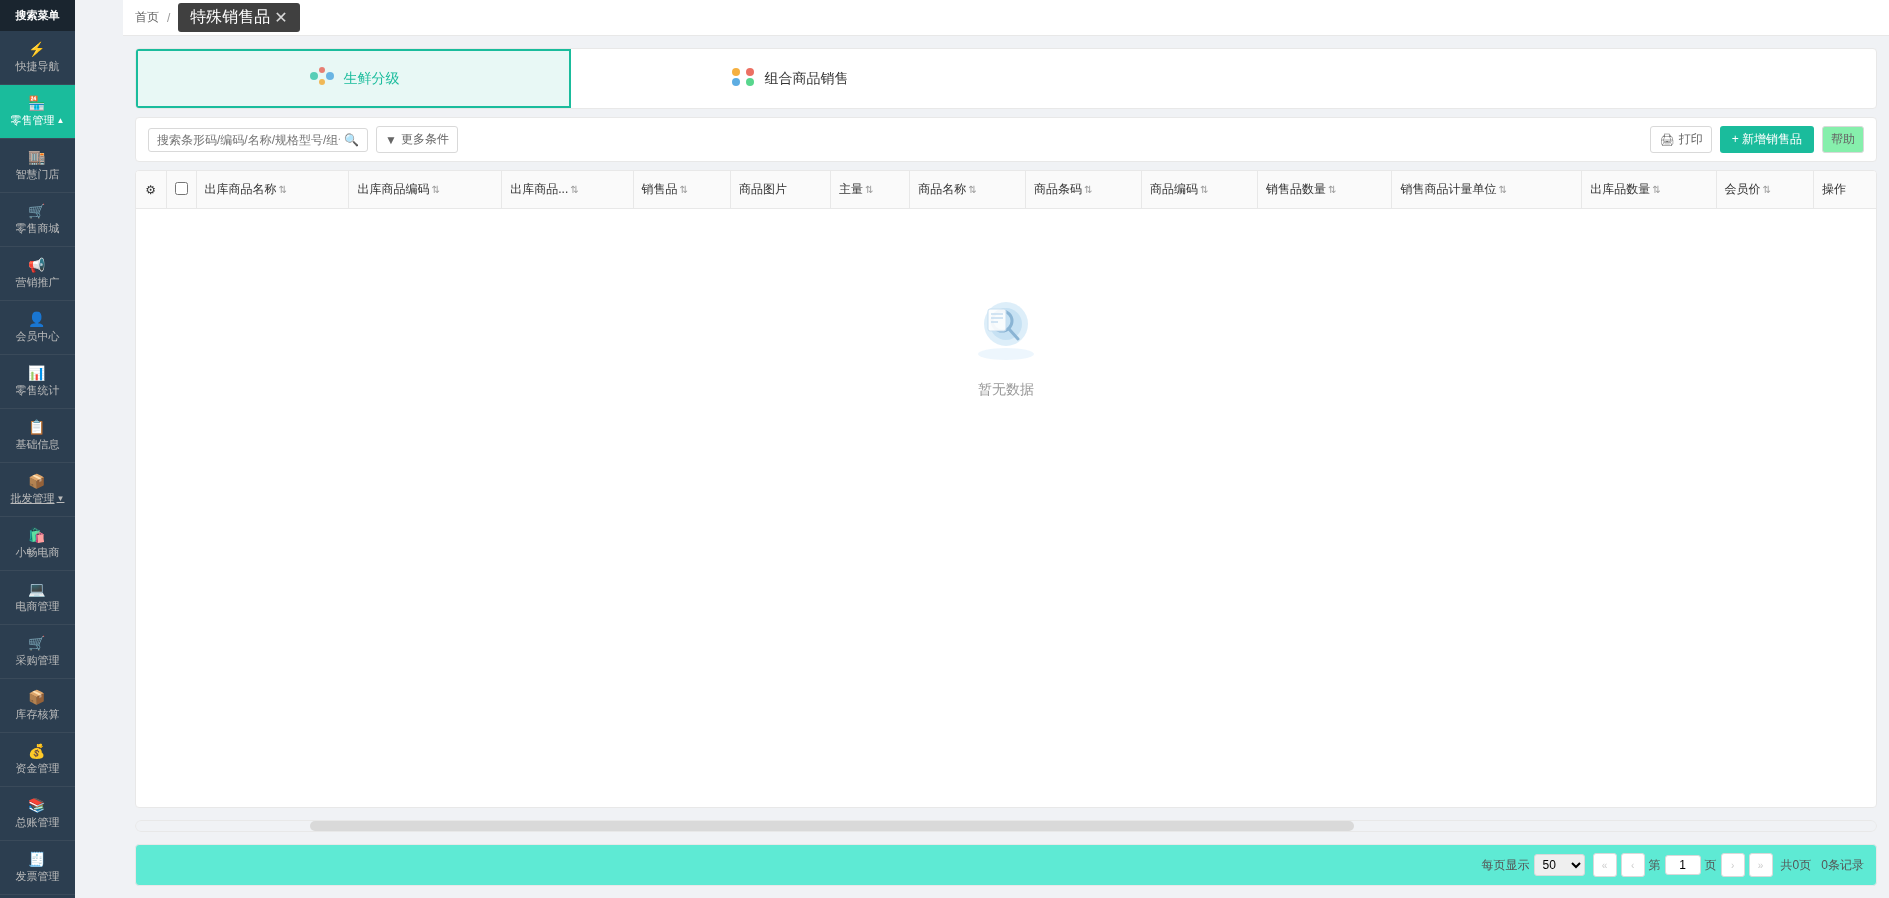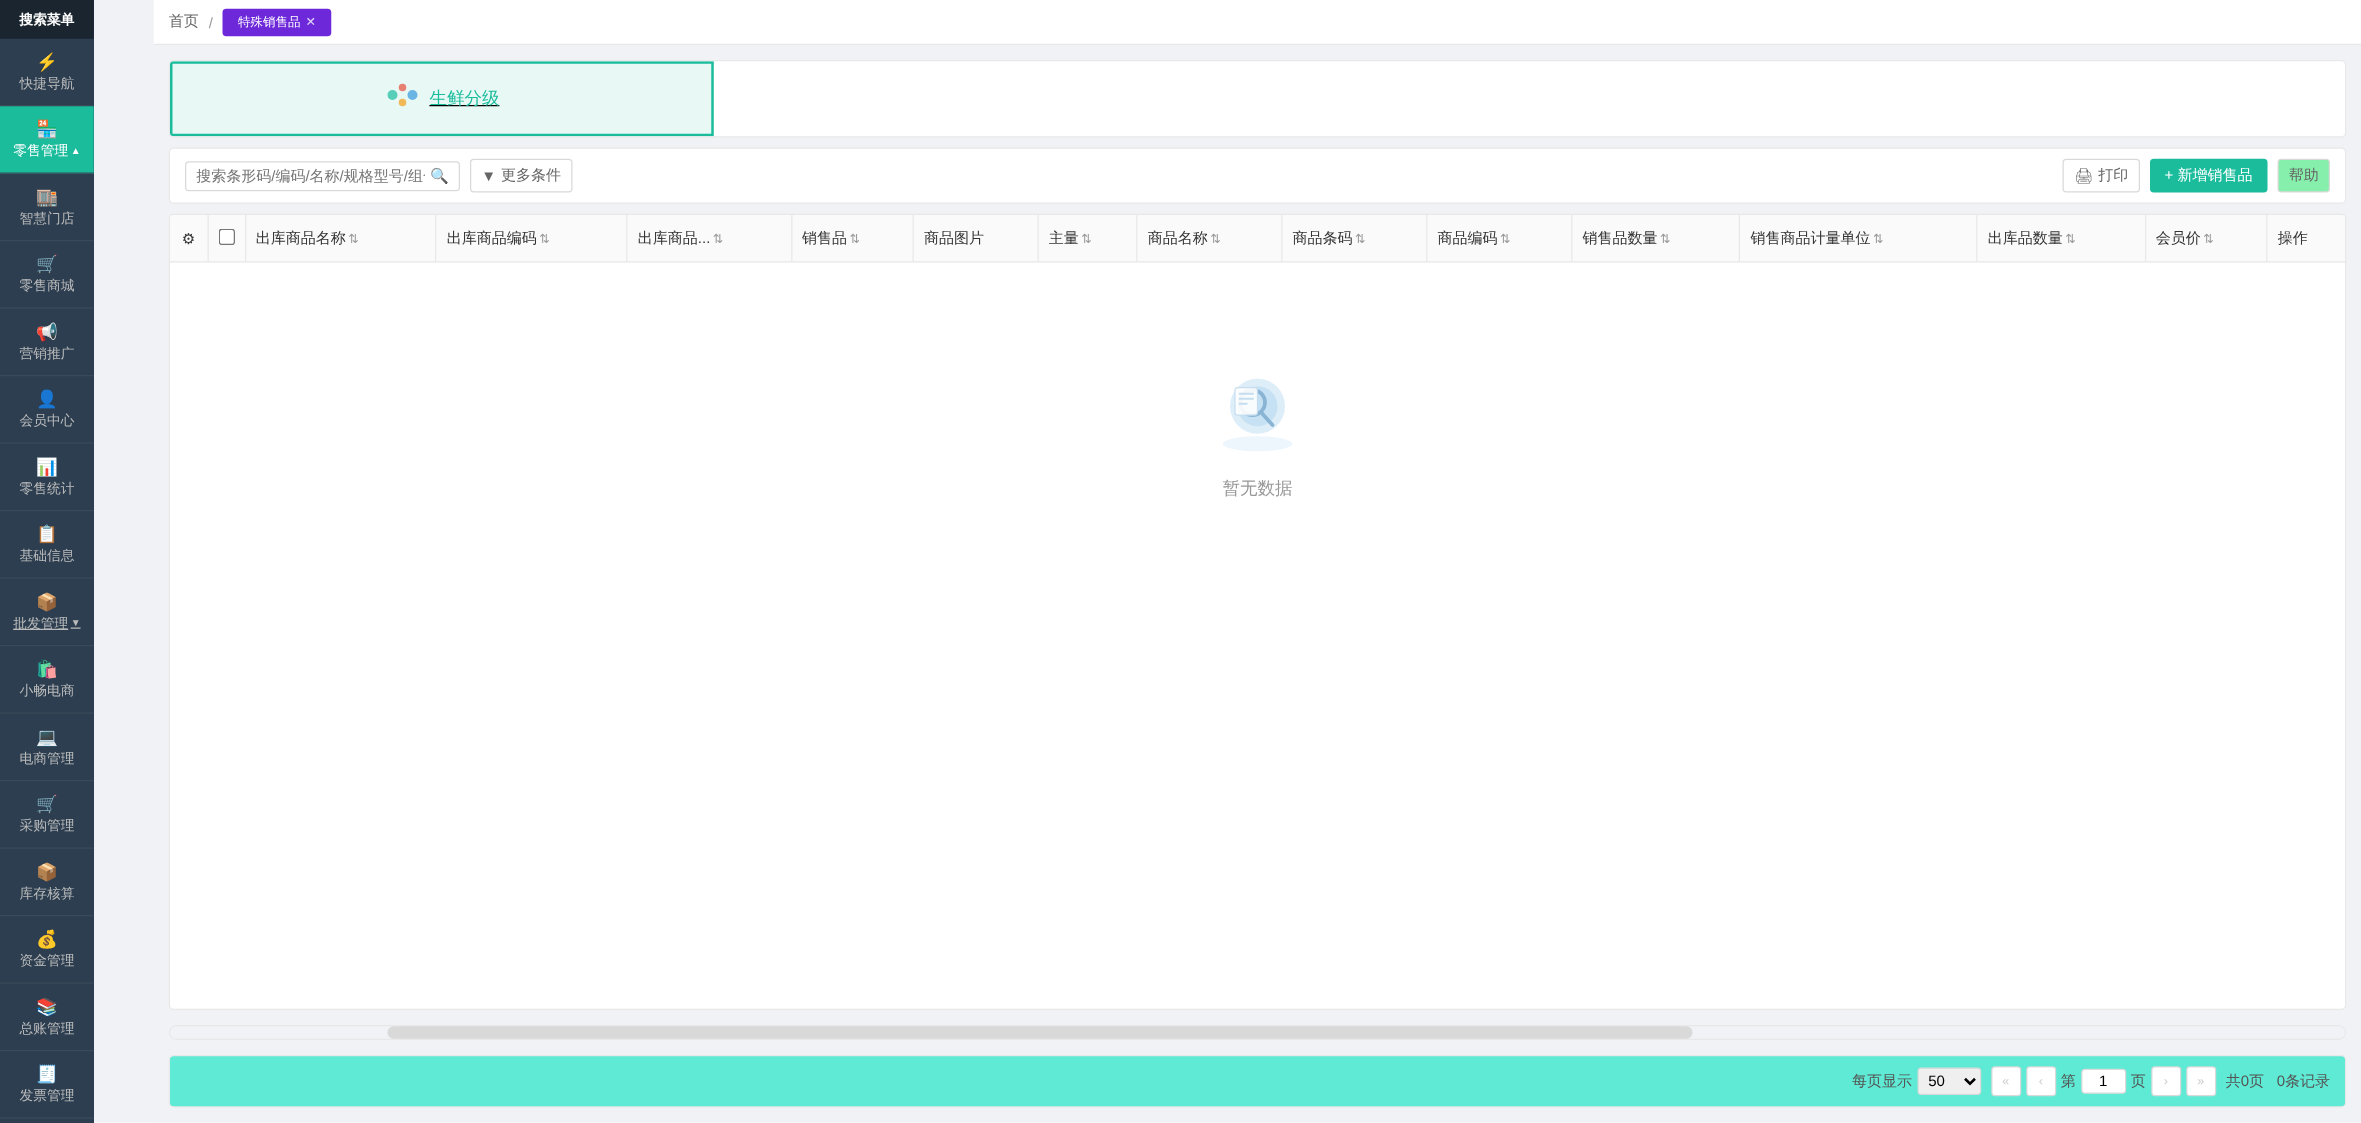--- a/index.html
+++ b/index.html
@@ -63,25 +63,25 @@
       align-items: center;
       gap: 8px;
       flex-shrink: 0;
     }
     .breadcrumb-home {
       color: #666;
       font-size: 12px;
     }
     .breadcrumb-sep { color: #999; font-size: 12px; }
     .tab-active {
-      background: #6d28d9;
+      background: #404040;
       color: #fff;
       padding: 4px 12px;
       border-radius: 3px;
-      font-size: 10px;
+      font-size: 16px;
       cursor: pointer;
       display: flex;
       align-items: center;
       gap: 4px;
     }
     .tab-close {
       cursor: pointer;
       opacity: 0.8;
     }
 
@@ -97,21 +97,20 @@
     }
 
     
     .product-type-tabs {
       display: grid;
       grid-template-columns: repeat(4, 1fr);
       background: #fff;
       border: 1px solid #e8e8e8;
       border-radius: 4px;
       overflow: hidden;
-      text-decoration: underline;
     }
     .product-type-tab {
       display: flex;
       align-items: center;
       justify-content: center;
       gap: 8px;
       padding: 14px 12px;
       cursor: pointer;
       border-right: 1px solid #e8e8e8;
       font-size: 14px;
@@ -471,20 +470,31 @@
             <circle cx="14" cy="5" r="3" fill="#e74c3c" opacity="0.7"></circle>
             <circle cx="22" cy="11" r="4" fill="#3498db" opacity="0.7"></circle>
             <circle cx="14" cy="17" r="3" fill="#f39c12" opacity="0.7"></circle>
           </svg>
         </span>
         <span>生鲜分级</span>
       </div>
 
 
 
+      <div class="product-type-tab">
+        <span class="tab-icon">
+          <svg width="28" height="22" viewBox="0 0 28 22">
+            <circle cx="7" cy="7" r="4" fill="#f39c12" opacity="0.8"></circle>
+            <circle cx="21" cy="7" r="4" fill="#e74c3c" opacity="0.8"></circle>
+            <circle cx="7" cy="17" r="4" fill="#3498db" opacity="0.8"></circle>
+            <circle cx="21" cy="17" r="4" fill="#2ecc71" opacity="0.8"></circle>
+          </svg>
+        </span>
+        <span>组合商品销售</span>
+      </div>
     </div>
 
     <div class="toolbar">
       <div class="toolbar-left">
         <div class="search-box">
           <input type="text" placeholder="搜索条形码/编码/名称/规格型号/组合" style="">
           <span style="color:#999;">🔍</span>
         </div>
         <button class="filter-btn">
           <span>▼</span>

